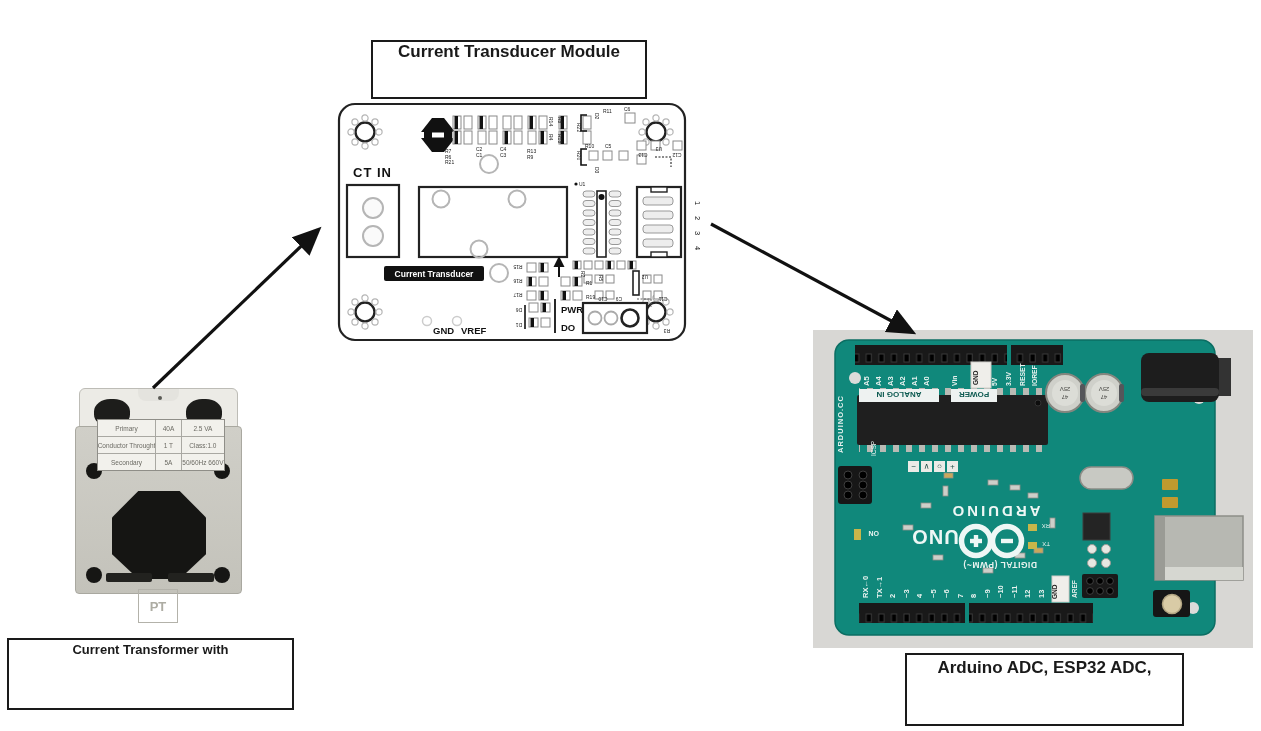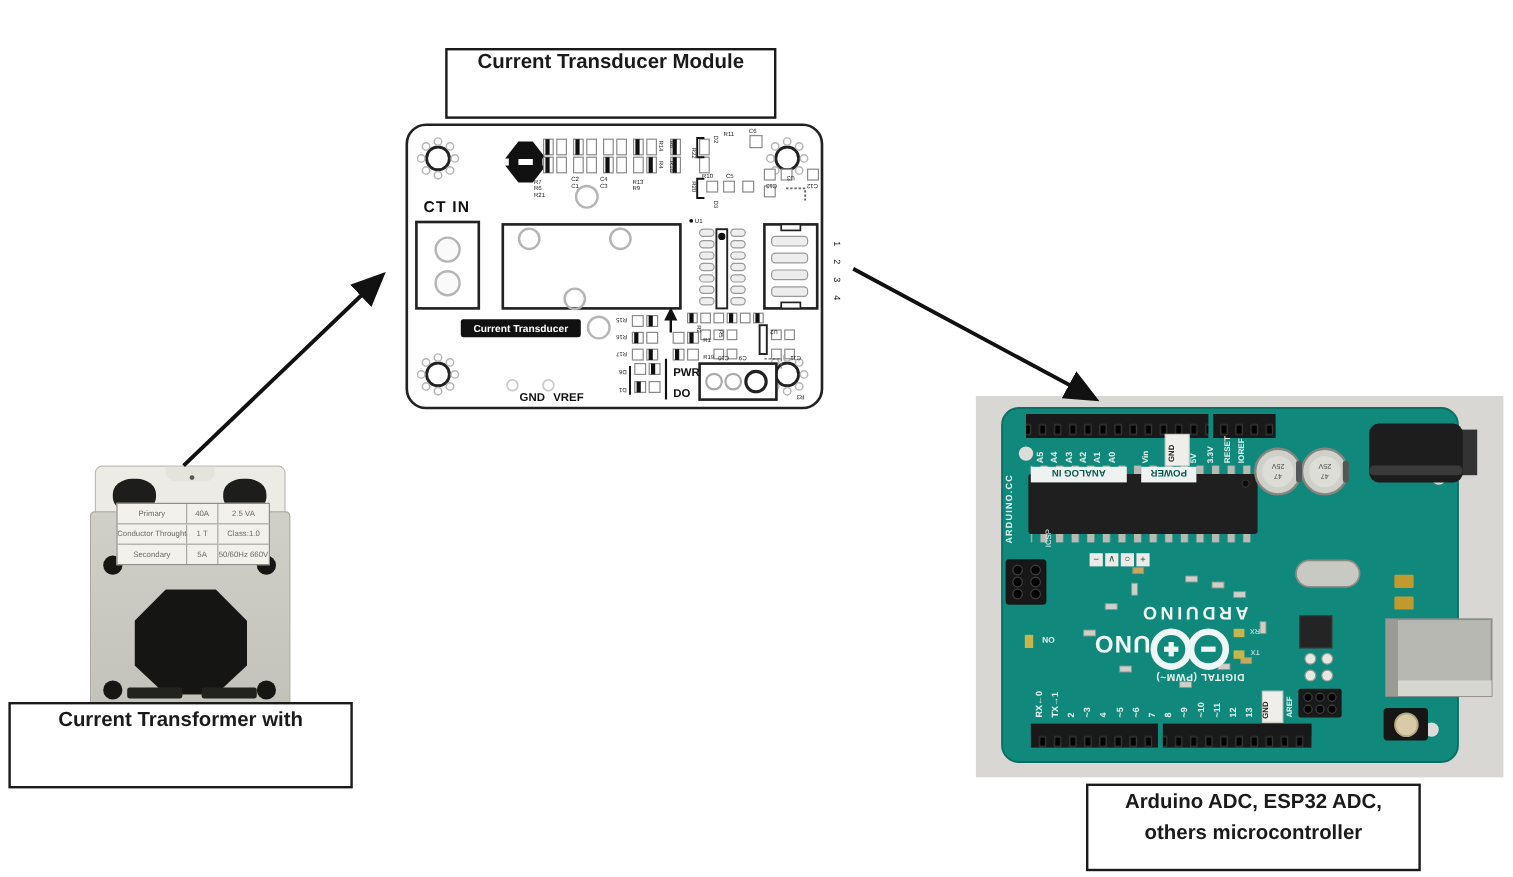--- a/index.html
+++ b/index.html
@@ -2,21 +2,21 @@
 <html><head>
 <meta charset="utf-8">
 <style>
   html,body{margin:0;padding:0;background:#fff;}
   .canvas{position:relative;width:1261px;height:731px;background:#ffffff;
           font-family:"Liberation Sans",sans-serif;overflow:hidden;}
   .box{position:absolute;border:2px solid #1a1a1a;background:#fff;display:flex;
        flex-direction:column;align-items:center;justify-content:flex-start;
        font-weight:bold;color:#1a1a1a;text-align:center;}
   .title-box{left:371px;top:40px;width:272px;height:55px;font-size:17px;}
-  .cap1{left:7px;top:585px;width:283px;height:68px;font-size:17px;line-height:1.5;}
+  .cap1{left:7px;top:638px;width:283px;height:68px;font-size:13px;line-height:1.5;}
   .cap2{left:905px;top:653px;width:275px;height:69px;font-size:17px;line-height:1.5;}
   svg text{font-family:"Liberation Sans",sans-serif;}
   .pcb-svg{position:absolute;left:337px;top:101px;}
   .ard-svg{position:absolute;left:813px;top:330px;}
   .arrows{position:absolute;left:0;top:0;pointer-events:none;}
   
   .ct{position:absolute;left:75px;top:388px;width:165px;height:204px;}
   .ct-top{position:absolute;left:4px;top:0;width:157px;height:40px;background:#ecebe6;
           border-radius:6px 6px 0 0;border:1px solid #bdbcb6;}
   .ct-hole{position:absolute;width:36px;height:28px;background:#1d1d1b;border-radius:45%;}
@@ -543,21 +543,20 @@
         <text x="384" y="262" transform="rotate(90 384 262)">A5</text>
       </g>
     </g>
   </svg>
 
   <div class="box cap1">
     <span>Current Transformer with</span>
   </div>
   <div class="box cap2">
     <span>Arduino ADC, ESP32 ADC,</span>
-    <span>others microcontroller</span>
   </div>
 
   <svg class="arrows" width="1261" height="731" viewBox="0 0 1261 731">
     <defs>
       <marker id="ah" markerWidth="10" markerHeight="9" refX="7.5" refY="4" orient="auto">
         <polygon points="0,0 9,4 0,8" fill="#111"></polygon>
       </marker>
     </defs>
     <line x1="153" y1="388" x2="318" y2="230" stroke="#111" stroke-width="3.2" marker-end="url(#ah)"></line>
     <line x1="711" y1="224" x2="912" y2="332" stroke="#111" stroke-width="3.2" marker-end="url(#ah)"></line>

